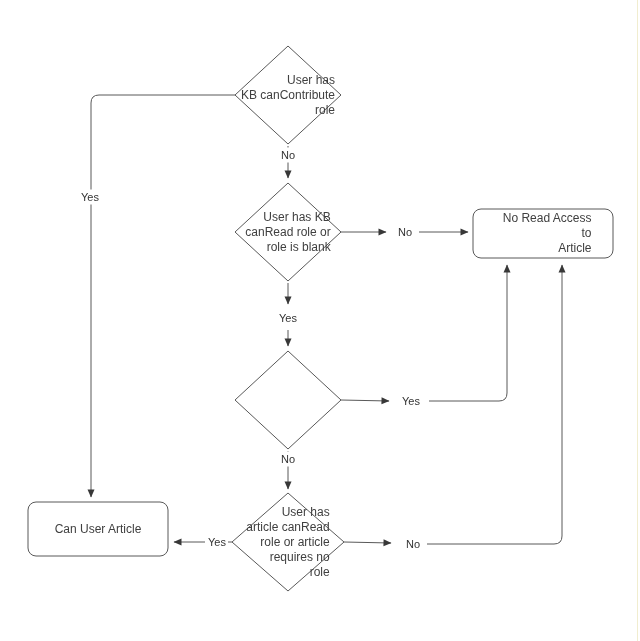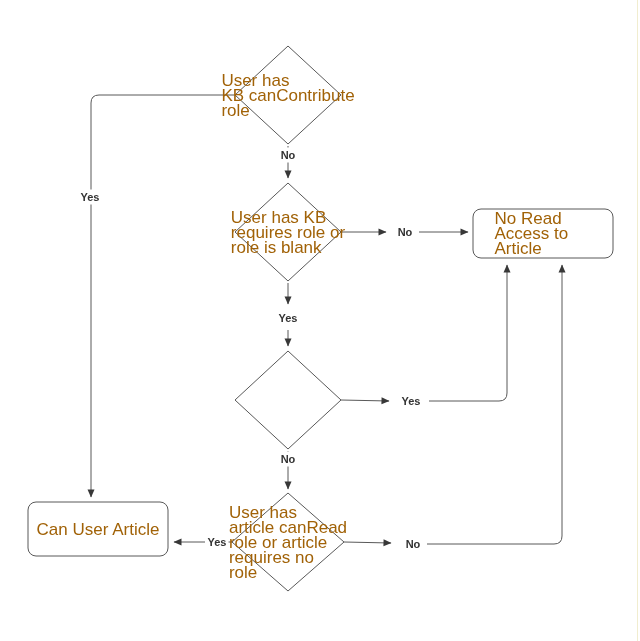--- a/index.html
+++ b/index.html
@@ -8,32 +8,32 @@
     width: 640px;
     height: 641px;
     background: #ffffff;
     font-family: "Liberation Sans", sans-serif;
     overflow: hidden;
   }
   #edges-layer { position: absolute; left: 0; top: 0; }
   .node-label {
     position: absolute;
     transform: translate(-50%, -50%);
-    font-size: 17px;
+    font-size: 12px;
     line-height: 15px;
-    color: #a16207;
-    text-align: left;
+    color: #404040;
+    text-align: right;
     white-space: pre-line;
     pointer-events: none;
   }
   .edge-label {
     position: absolute;
     transform: translate(-50%, -50%);
     font-size: 11px;
-    font-weight: bold;
+    font-weight: normal;
     line-height: 13px;
     color: #333333;
     background: #ffffff;
     padding: 1px 2px;
     white-space: nowrap;
   }
   .right-edge-artifact {
     position: absolute;
     right: 2px;
     top: 0;
@@ -90,21 +90,21 @@
       <polygon points="288,493 344,542 288,591 232,542"></polygon>
       <rect x="473" y="209" width="140" height="49" rx="8" ry="8"></rect>
       <rect x="28" y="502" width="140" height="54" rx="8" ry="8"></rect>
     </g>
   </svg>
 
   <div class="node-label" style="left:288px; top:95px;">User has
 KB canContribute
 role</div>
   <div class="node-label" style="left:288px; top:232px;">User has KB
-requires role or
+canRead role or
 role is blank</div>
   <div class="node-label" style="left:288px; top:542px;">User has
 article canRead
 role or article
 requires no
 role</div>
   <div class="node-label" style="left:543px; top:233px;">No Read Access to
 Article</div>
   <div class="node-label" style="left:98px; top:529px;">Can User Article</div>
 

